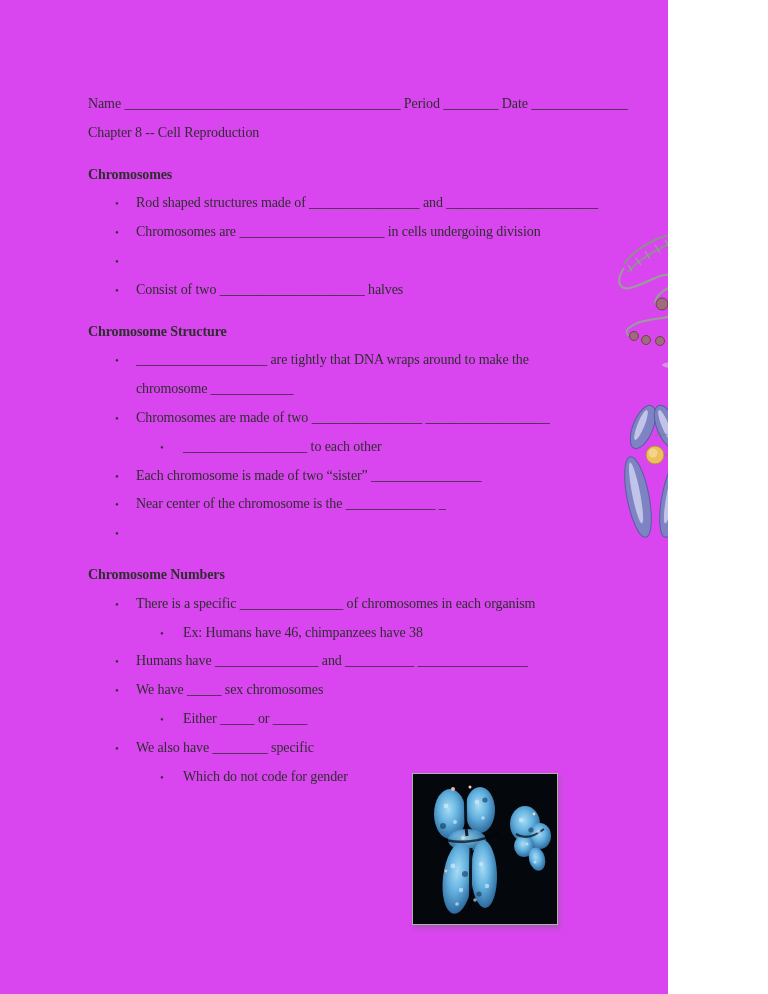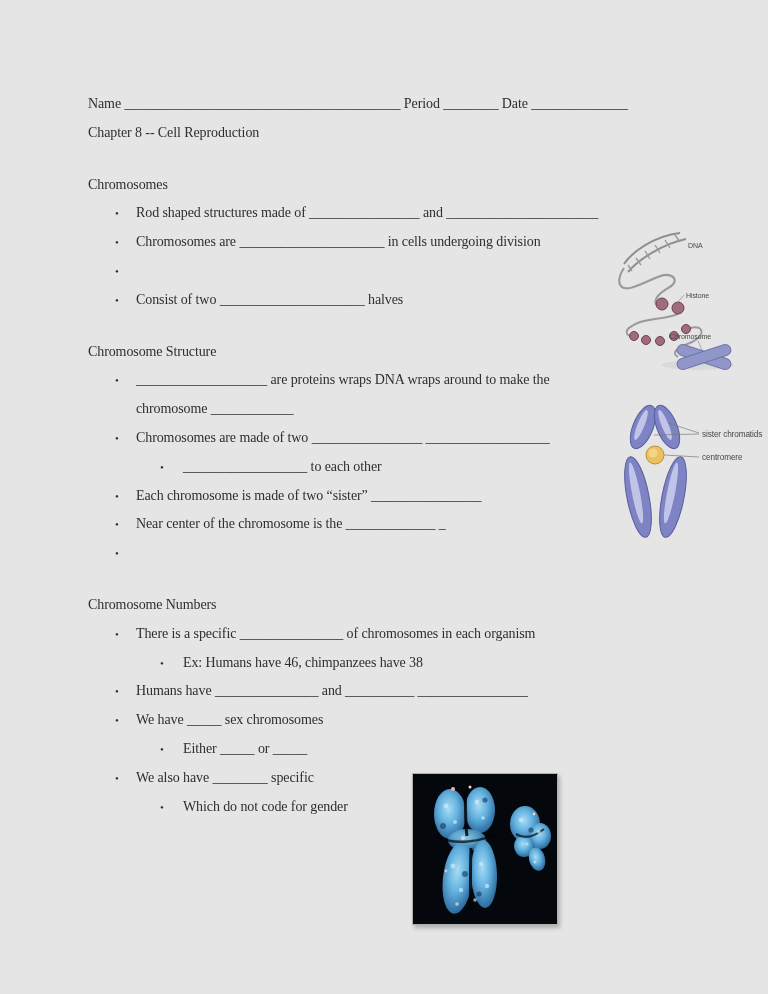--- a/index.html
+++ b/index.html
@@ -1,23 +1,23 @@
 <!DOCTYPE html>
 <html><head>
 <meta charset="utf-8">
 <title>Worksheet</title>
 <style>
   html,body{margin:0;padding:0;background:#fff;}
   .page{
-    position:relative;width:768px;height:994px;background:#e5e5e5;overflow:hidden;
+    position:relative;width:668px;height:994px;background:#d946ef;overflow:hidden;
     font-family:"Liberation Serif", serif;font-size:14px;color:#2e2e2e;letter-spacing:-0.1px;
   }
   .doc{position:absolute;left:88px;top:90px;width:640px;}
   .dline{position:relative;height:28.8px;line-height:28.8px;white-space:nowrap;}
-  .heading{margin-top:23px;}
+  .heading{margin-top:13px;font-weight:bold;}
   .indent1{padding-left:48px;}
   .indent2{padding-left:95px;}
   .bullet{position:absolute;top:0;font-size:11px;line-height:28.8px;color:#2e2e2e;}
   .indent1 > .bullet{left:27px;}
   .indent2 > .bullet{left:72px;}
   .figure{position:absolute;}
   .fig-dna{left:614px;top:224px;width:124px;height:148px;}
   .fig-chrom{left:616px;top:399px;width:170px;height:150px;}
   .fig-micro{left:412px;top:773px;width:144px;height:150px;border:1px solid #b0b0b0;
     box-shadow:2px 3px 4px rgba(110,110,110,.45);background:#04070b;}
@@ -32,21 +32,21 @@
   <div class="doc">
     <div class="dline">Name ________________________________________ Period ________ Date ______________</div>
     <div class="dline">Chapter 8 -- Cell Reproduction</div>
     <div>
         <div class="dline heading">Chromosomes</div>
         <div class="dline indent1"><span class="bullet">•</span><span class="ltext">Rod shaped structures made of ________________ and ______________________</span></div>
         <div class="dline indent1"><span class="bullet">•</span><span class="ltext">Chromosomes are _____________________ in cells undergoing division</span></div>
         <div class="dline indent1"><span class="bullet">•</span></div>
         <div class="dline indent1"><span class="bullet">•</span><span class="ltext">Consist of two _____________________ halves</span></div>
         <div class="dline heading">Chromosome Structure</div>
-        <div class="dline indent1"><span class="bullet">•</span><span class="ltext">___________________ are proteins wraps DNA wraps around to make the</span></div>
+        <div class="dline indent1"><span class="bullet">•</span><span class="ltext">___________________ are tightly that DNA wraps around to make the</span></div>
         <div class="dline indent1 cont"><span class="ltext">chromosome ____________</span></div>
         <div class="dline indent1"><span class="bullet">•</span><span class="ltext">Chromosomes are made of two ________________ __________________</span></div>
         <div class="dline indent2"><span class="bullet">•</span><span class="ltext">__________________ to each other</span></div>
         <div class="dline indent1"><span class="bullet">•</span><span class="ltext">Each chromosome is made of two “sister” ________________</span></div>
         <div class="dline indent1"><span class="bullet">•</span><span class="ltext">Near center of the chromosome is the _____________ _</span></div>
         <div class="dline indent1"><span class="bullet">•</span></div>
         <div class="dline heading">Chromosome Numbers</div>
         <div class="dline indent1"><span class="bullet">•</span><span class="ltext">There is a specific _______________ of chromosomes in each organism</span></div>
         <div class="dline indent2"><span class="bullet">•</span><span class="ltext">Ex: Humans have 46, chimpanzees have 38</span></div>
         <div class="dline indent1"><span class="bullet">•</span><span class="ltext">Humans have _______________ and __________ ________________</span></div>

